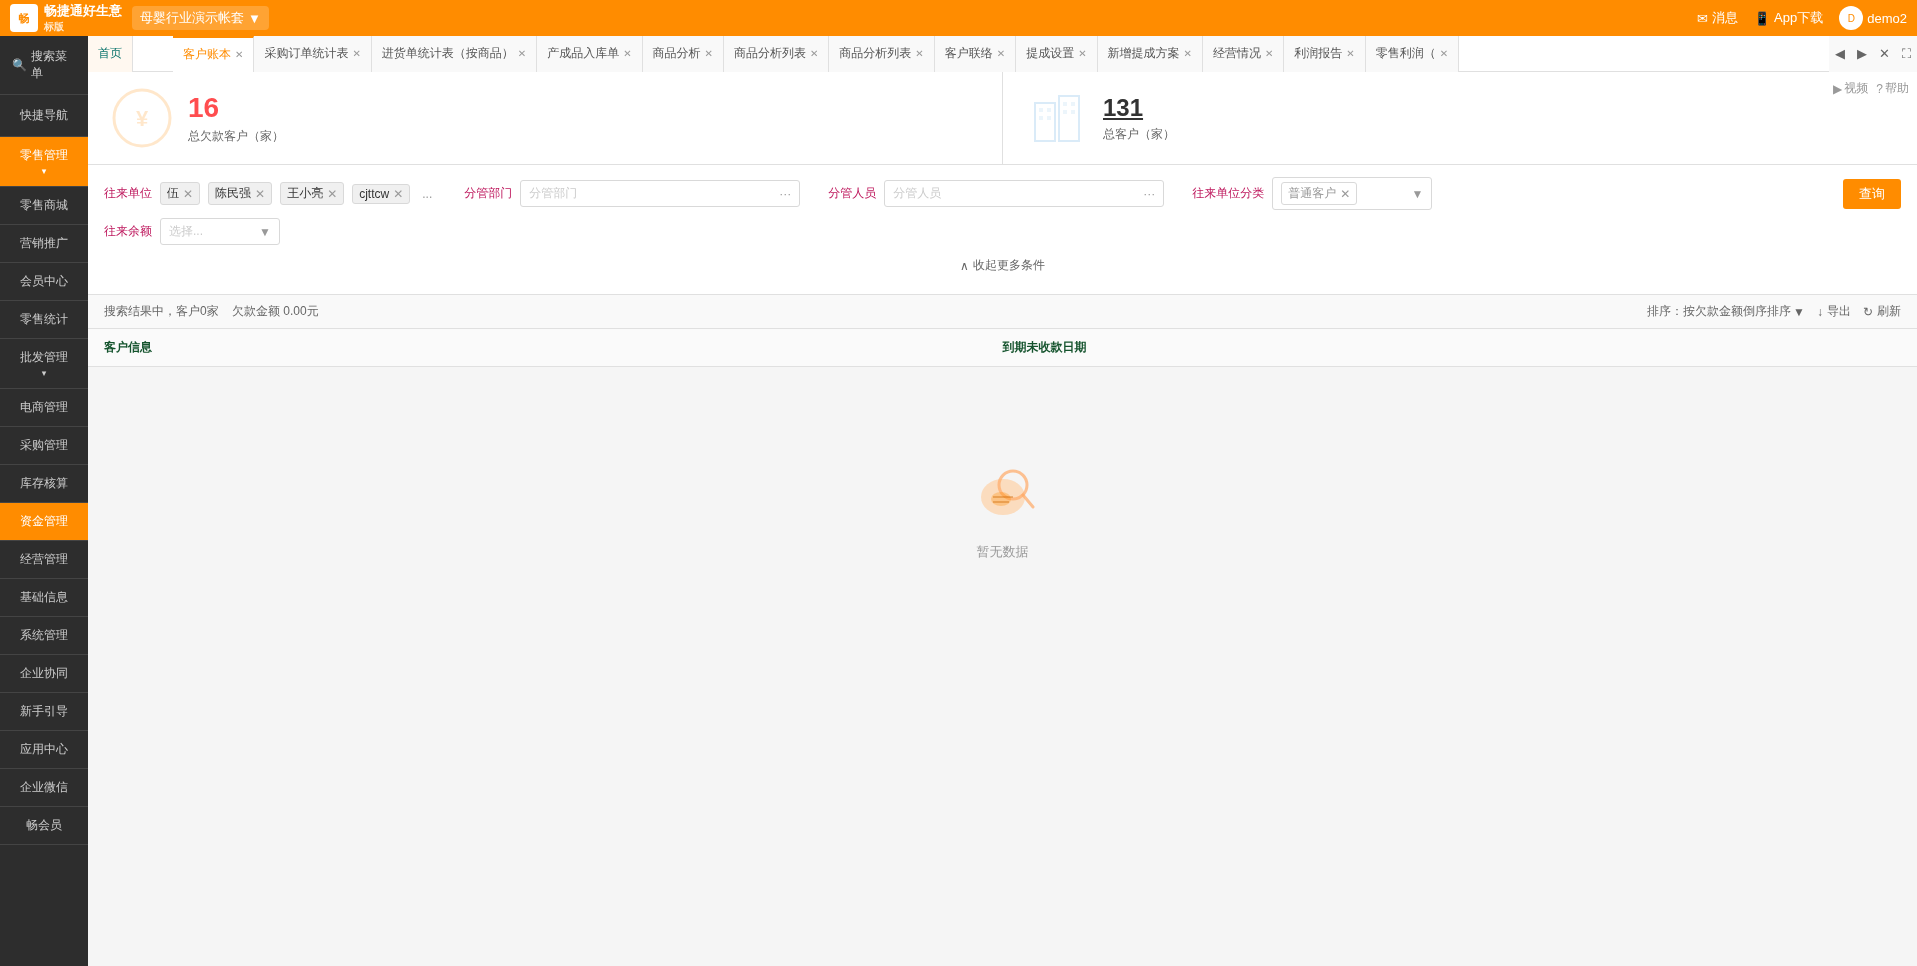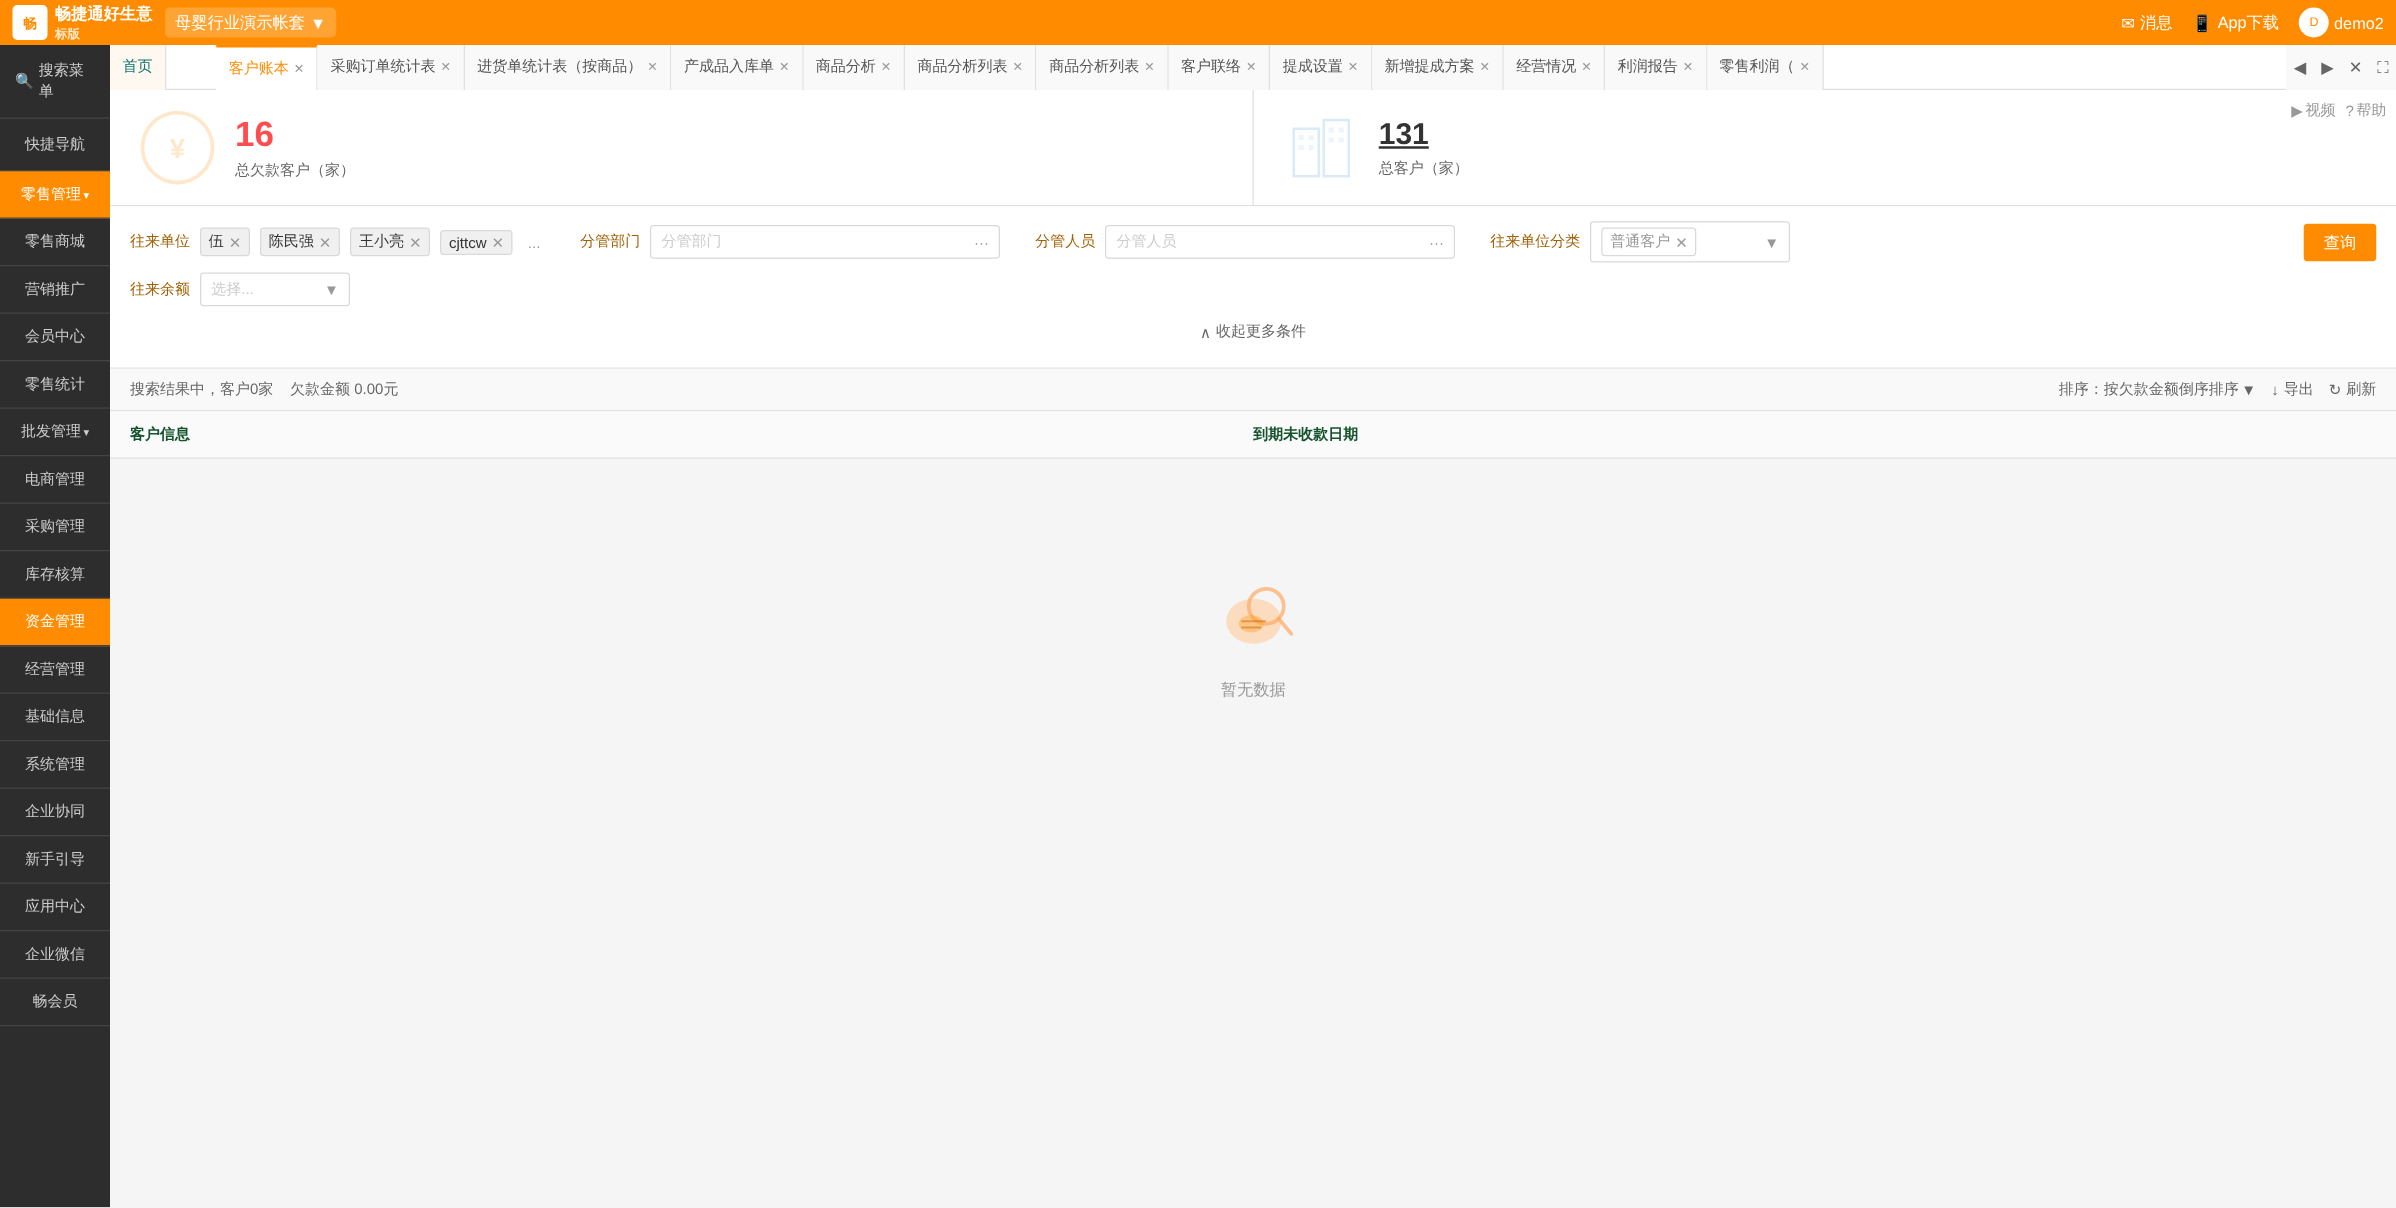--- a/index.html
+++ b/index.html
@@ -22,21 +22,21 @@
     .top-bar-right-item { display: flex; align-items: center; gap: 4px; cursor: pointer; }
     .avatar { width: 24px; height: 24px; border-radius: 50%; background: #fff; display: flex; align-items: center; justify-content: center; font-size: 10px; color: #ff8c00; }
 
     
     .sidebar-search { padding: 8px; border-bottom: 1px solid #444; cursor: pointer; }
     .sidebar-search-btn { display: flex; align-items: center; gap: 4px; color: #ccc; font-size: 12px; padding: 4px; }
     .sidebar-nav-btn { padding: 8px; border-bottom: 1px solid #444; cursor: pointer; }
     .sidebar-nav-label { color: #ccc; font-size: 12px; text-align: center; padding: 4px; }
     .sidebar-item { padding: 10px 4px; text-align: center; cursor: pointer; border-bottom: 1px solid #444; font-size: 12px; color: #ccc; }
     .sidebar-item.active { background: #ff8c00; color: #fff; }
-    .sidebar-item-with-arrow { display: flex; align-items: center; justify-content: center; gap: 2px; }
+    .sidebar-item-with-arrow { display: flex; align-items: center; justify-content: center; gap: 2px; flex-direction: column; }
 
     
     .tab-item { display: flex; align-items: center; padding: 0 10px; height: 36px; font-size: 12px; cursor: pointer; border-right: 1px solid #e0e0e0; white-space: nowrap; color: #555; background: #f9f9f9; }
     .tab-item.active { background: #fff; color: #ff8c00; border-top: 2px solid #ff8c00; margin-left: 40px; }
     .tab-item .close-btn { margin-left: 4px; color: #999; font-size: 10px; cursor: pointer; }
     .tab-nav-btn { padding: 0 6px; height: 36px; display: flex; align-items: center; cursor: pointer; background: #f9f9f9; color: #666; }
     .tab-bar-end { margin-left: auto; display: flex; align-items: center; }
 
     
     .stats-row { display: flex; background: #fff; border-bottom: 1px solid #e0e0e0; }
@@ -45,21 +45,21 @@
     .stat-content { display: flex; flex-direction: column; }
     .stat-value { font-size: 28px; font-weight: bold; color: #ff4d4f; }
     .stat-value.black { color: #333; font-size: 24px; text-decoration: underline; }
     .stat-label { font-size: 12px; color: #666; margin-top: 4px; }
     .stat-actions { position: absolute; top: 8px; right: 8px; display: flex; gap: 8px; font-size: 12px; color: #999; }
     .stat-action-item { display: flex; align-items: center; gap: 2px; cursor: pointer; }
 
     
     .filter-area { background: #fff; padding: 12px 16px; border-bottom: 1px solid #e0e0e0; }
     .filter-row { display: flex; align-items: center; gap: 8px; margin-bottom: 8px; flex-wrap: wrap; }
-    .filter-label { color: #a16207; font-size: 12px; white-space: nowrap; }
+    .filter-label { color: #be185d; font-size: 12px; white-space: nowrap; }
     .filter-tag { display: inline-flex; align-items: center; background: #f0f0f0; border: 1px solid #d9d9d9; border-radius: 3px; padding: 2px 6px; font-size: 12px; gap: 4px; }
     .filter-tag .remove { cursor: pointer; color: #999; }
     .filter-select { display: flex; align-items: center; border: 1px solid #d9d9d9; border-radius: 3px; padding: 4px 8px; gap: 4px; cursor: pointer; min-width: 160px; font-size: 12px; color: #999; background: #fff; }
     .filter-select-wide { min-width: 280px; }
     .more-btn { font-size: 12px; color: #999; cursor: pointer; padding: 2px 4px; }
     .query-btn { background: #ff8c00; color: #fff; border: none; border-radius: 3px; padding: 6px 16px; cursor: pointer; font-size: 13px; margin-left: auto; }
     .collapse-btn { display: flex; align-items: center; justify-content: center; gap: 4px; font-size: 12px; color: #666; cursor: pointer; margin: 4px auto; padding: 4px; }
 
     
     .result-bar { padding: 8px 16px; background: #f9f9f9; border-bottom: 1px solid #e0e0e0; display: flex; align-items: center; justify-content: space-between; font-size: 12px; color: #666; }

